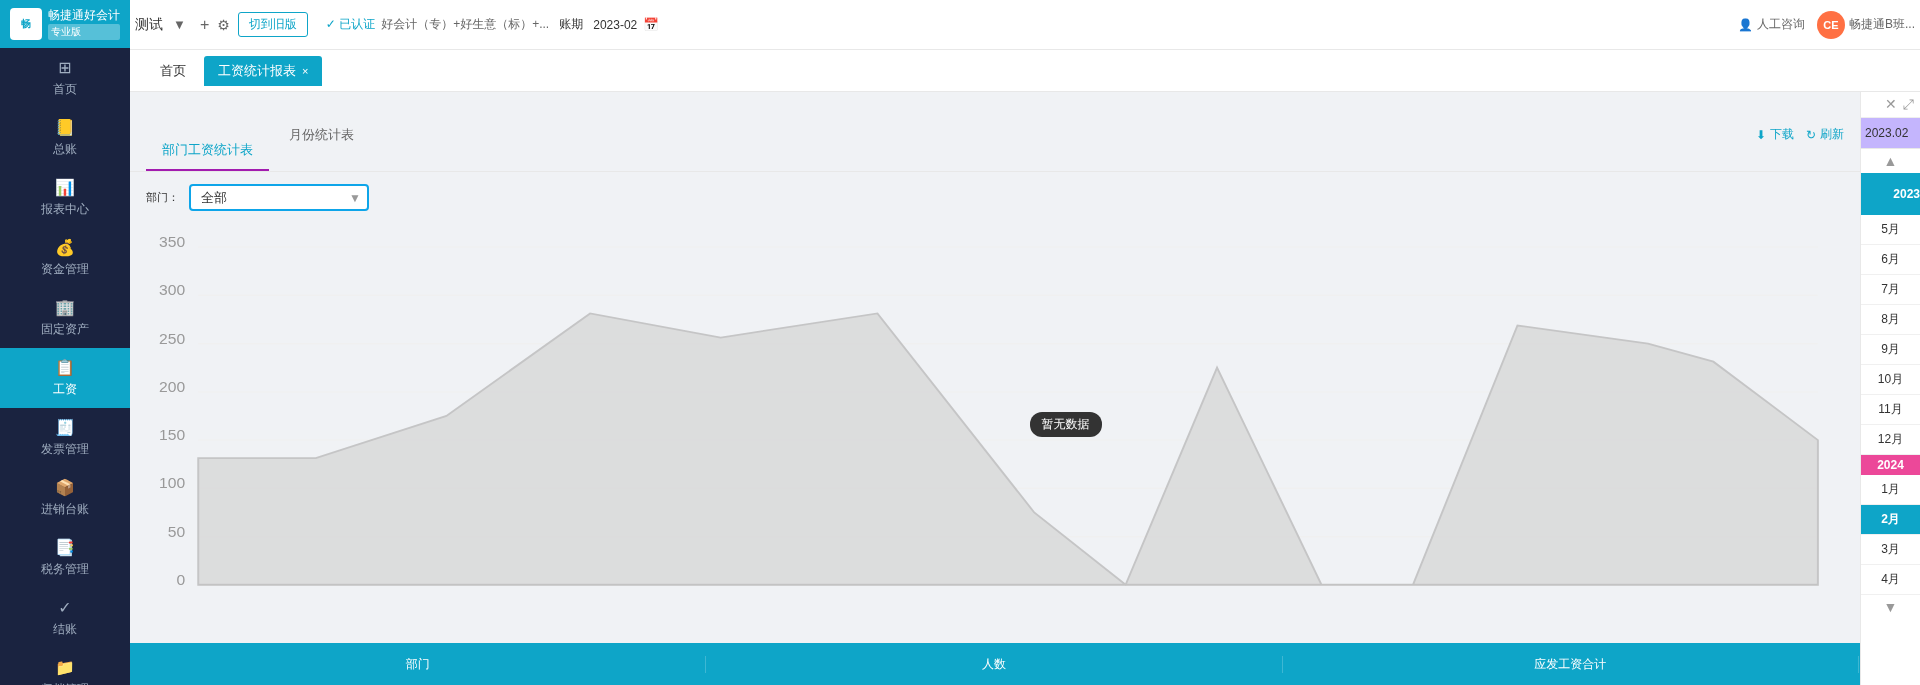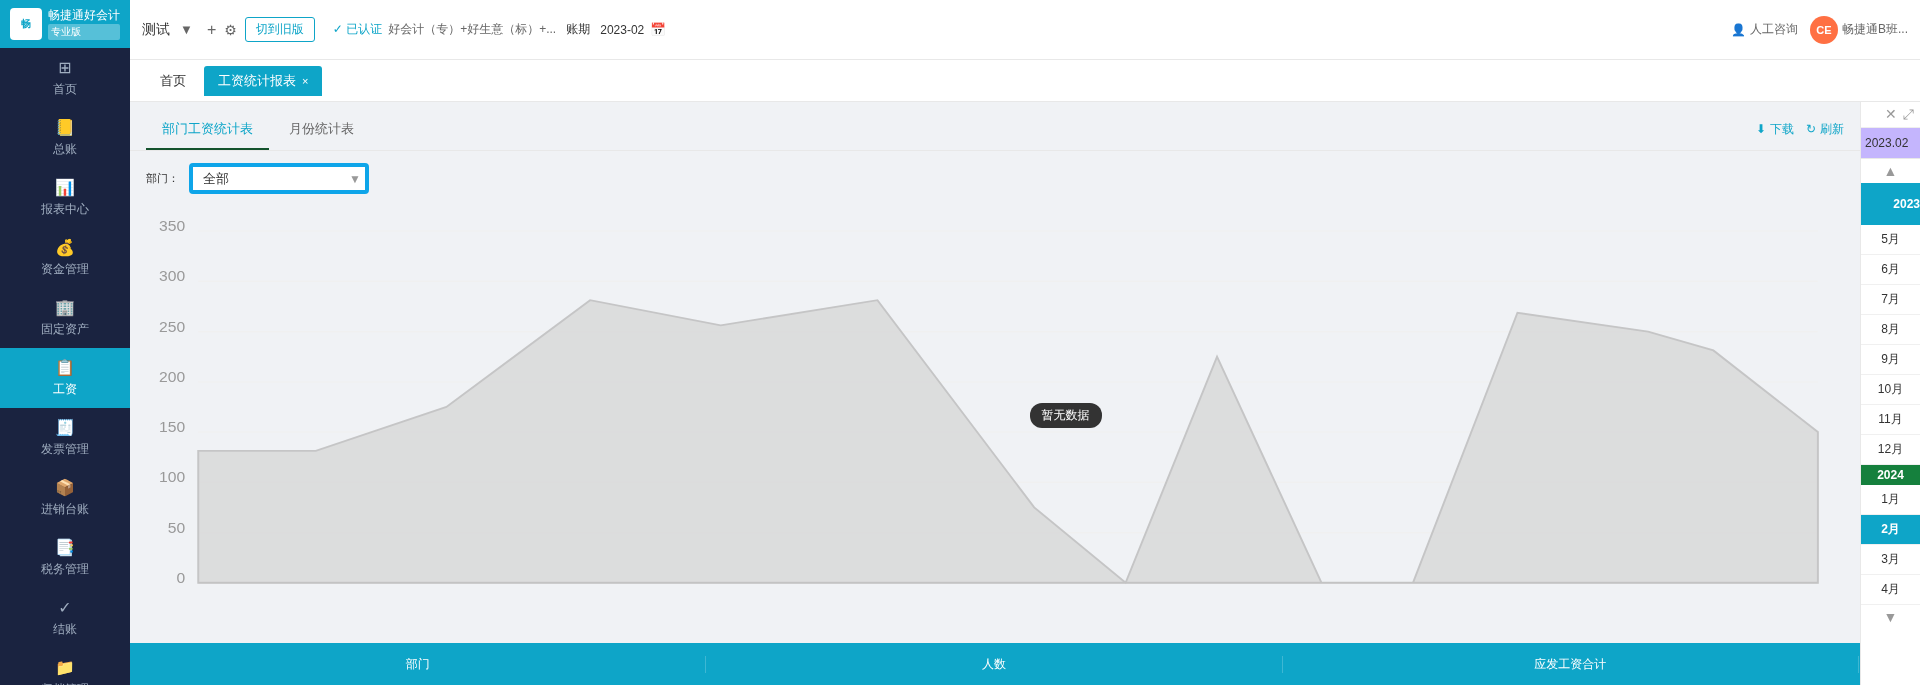--- a/index.html
+++ b/index.html
@@ -48,24 +48,24 @@
     .main-content {
       flex: 1;
       display: flex;
       flex-direction: column;
       overflow: hidden;
     }
 
     
     .topbar {
       background: white;
-      height: 60px;
-      display: flex;
-      align-items: center;
-      padding: 0 12px;
+      height: 50px;
+      display: flex;
+      align-items: center;
+      padding: 0 5px;
       border-bottom: 1px solid #e8e8e8;
       gap: 10px;
       flex-shrink: 0;
     }
     .topbar-company { font-size: 14px; color: #333; font-weight: 500; }
     .topbar-dropdown { color: #666; cursor: pointer; }
     .topbar-actions { display: flex; align-items: center; gap: 8px; margin-left: 4px; }
     .topbar-btn-switch {
       border: 1px solid #0ea5c8; color: #0ea5c8; background: white;
       padding: 3px 10px; border-radius: 3px; cursor: pointer; font-size: 12px;
@@ -111,21 +111,22 @@
     .sub-tab {
       padding: 6px 16px 10px;
       cursor: pointer;
       font-size: 13px;
       color: #666;
       border-bottom: 2px solid transparent;
       margin-right: 4px;
     }
     .sub-tab.active {
       color: #0ea5c8;
-      border-bottom: 2px solid #14532d;
+      border-bottom: 2px solid #a21caf;
+      margin-top: 31px;
     }
     .sub-tab-actions {
       margin-left: auto;
       display: flex;
       align-items: center;
       gap: 12px;
       padding-bottom: 6px;
     }
     .action-btn {
       display: flex; align-items: center; gap: 4px;
@@ -134,21 +135,21 @@
 
     
     .filter-row {
       display: flex; align-items: center;
       padding: 12px 16px;
       flex-shrink: 0;
       gap: 10px;
     }
     .filter-label { color: #333; font-size: 11px; }
     .filter-select {
-      border: 4px solid #0ea5e9; border-radius: 4px;
+      border: 2px solid #0ea5e9; border-radius: 4px;
       padding: 4px 30px 4px 10px;
       font-size: 13px; color: #333;
       background: white;
       width: 180px;
       appearance: none;
       cursor: pointer;
     }
     .select-wrapper { position: relative; display: inline-block; }
     .select-arrow {
       position: absolute; right: 8px; top: 50%; transform: translateY(-50%);
@@ -426,21 +427,21 @@
       <div style="background:#0ea5c8;color:white;width:100%;text-align:right;font-size:12px;padding:14px 0;font-weight:bold;">2023</div>
       <div class="month-item">5月</div>
       <div class="month-item">6月</div>
       <div class="month-item">7月</div>
       <div class="month-item">8月</div>
       <div class="month-item">9月</div>
       <div class="month-item">10月</div>
       <div class="month-item">11月</div>
       <div class="month-item">12月</div>
 
-      <div style="background:#15803d;color:white;width:100%;text-align:center;font-size:12px;padding:3px 0;font-weight:bold;">2024</div>
+      <div style="background:#ec4899;color:white;width:100%;text-align:center;font-size:12px;padding:3px 0;font-weight:bold;">2024</div>
       <div class="month-item">1月</div>
       <div class="month-item active">2月</div>
       <div class="month-item">3月</div>
       <div class="month-item">4月</div>
       <div class="year-nav-down">▼</div>
     </div>
   </div>
 </div>
 
 </body></html>

